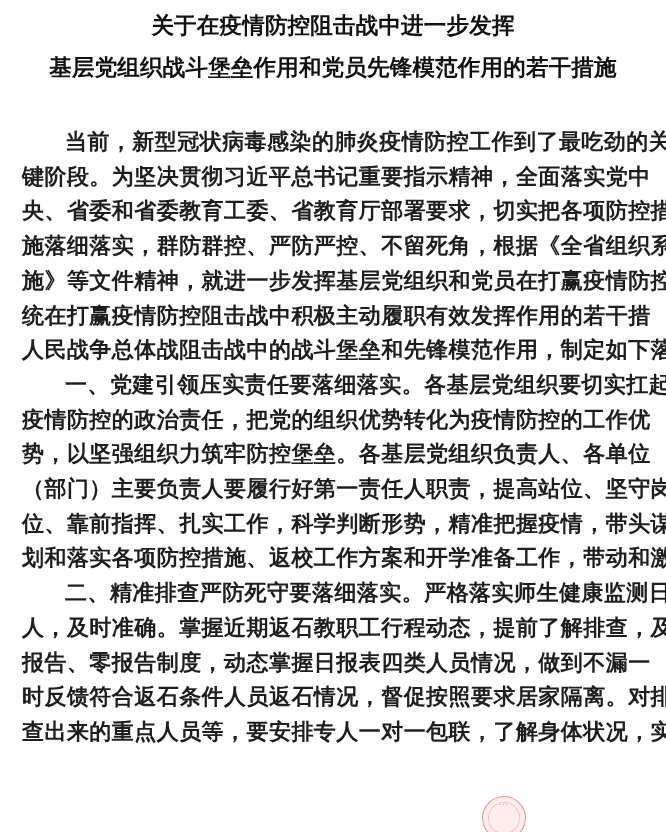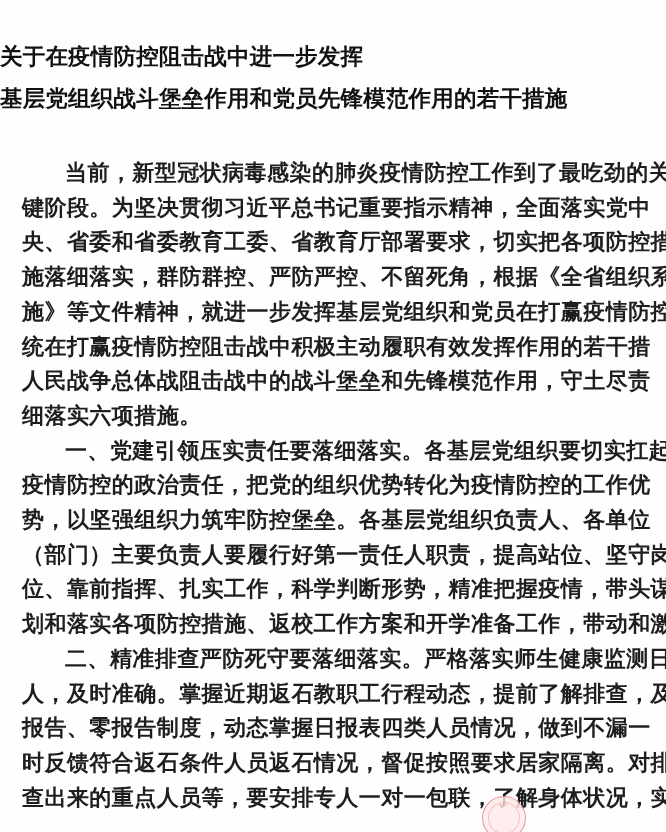--- a/index.html
+++ b/index.html
@@ -11,21 +11,22 @@
     position: relative;
     font-family: "Liberation Sans", sans-serif;
   }
   .page {
     width: 666px;
     height: 832px;
     position: relative;
     overflow: hidden;
   }
   .doc-title {
-    padding-top: 36px;
+    padding-top: 5px;
+    text-align: center;
   }
   .title-line {
     font-size: 22.5px;
     font-weight: 700;
     line-height: 42px;
     letter-spacing: 0.2px;
     color: #111111;
     white-space: nowrap;
   }
   .doc-body {
@@ -85,22 +86,21 @@
 
   <main class="doc-body">
 
   <div class="para">
         <div class="line indent">当前，新型冠状病毒感染的肺炎疫情防控工作到了最吃劲的关</div>
         <div class="line">键阶段。为坚决贯彻习近平总书记重要指示精神，全面落实党中</div>
         <div class="line">央、省委和省委教育工委、省教育厅部署要求，切实把各项防控措</div>
         <div class="line">施落细落实，群防群控、严防严控、不留死角，根据《全省组织系</div>
         <div class="line">施》等文件精神，就进一步发挥基层党组织和党员在打赢疫情防控</div>
         <div class="line">统在打赢疫情防控阻击战中积极主动履职有效发挥作用的若干措</div>
-        <div class="line">人民战争总体战阻击战中的战斗堡垒和先锋模范作用，守土尽责</div>
-        <div class="line">细落实六项措施。</div>
+        <div class="line">人民战争总体战阻击战中的战斗堡垒和先锋模范作用，制定如下落</div>
       </div>
       <div class="para">
         <div class="line indent">一、党建引领压实责任要落细落实。各基层党组织要切实扛起</div>
         <div class="line">疫情防控的政治责任，把党的组织优势转化为疫情防控的工作优</div>
         <div class="line">势，以坚强组织力筑牢防控堡垒。各基层党组织负责人、各单位</div>
         <div class="line">（部门）主要负责人要履行好第一责任人职责，提高站位、坚守岗</div>
         <div class="line">位、靠前指挥、扎实工作，科学判断形势，精准把握疫情，带头谋</div>
         <div class="line">划和落实各项防控措施、返校工作方案和开学准备工作，带动和激</div>
       </div>
       <div class="para">

